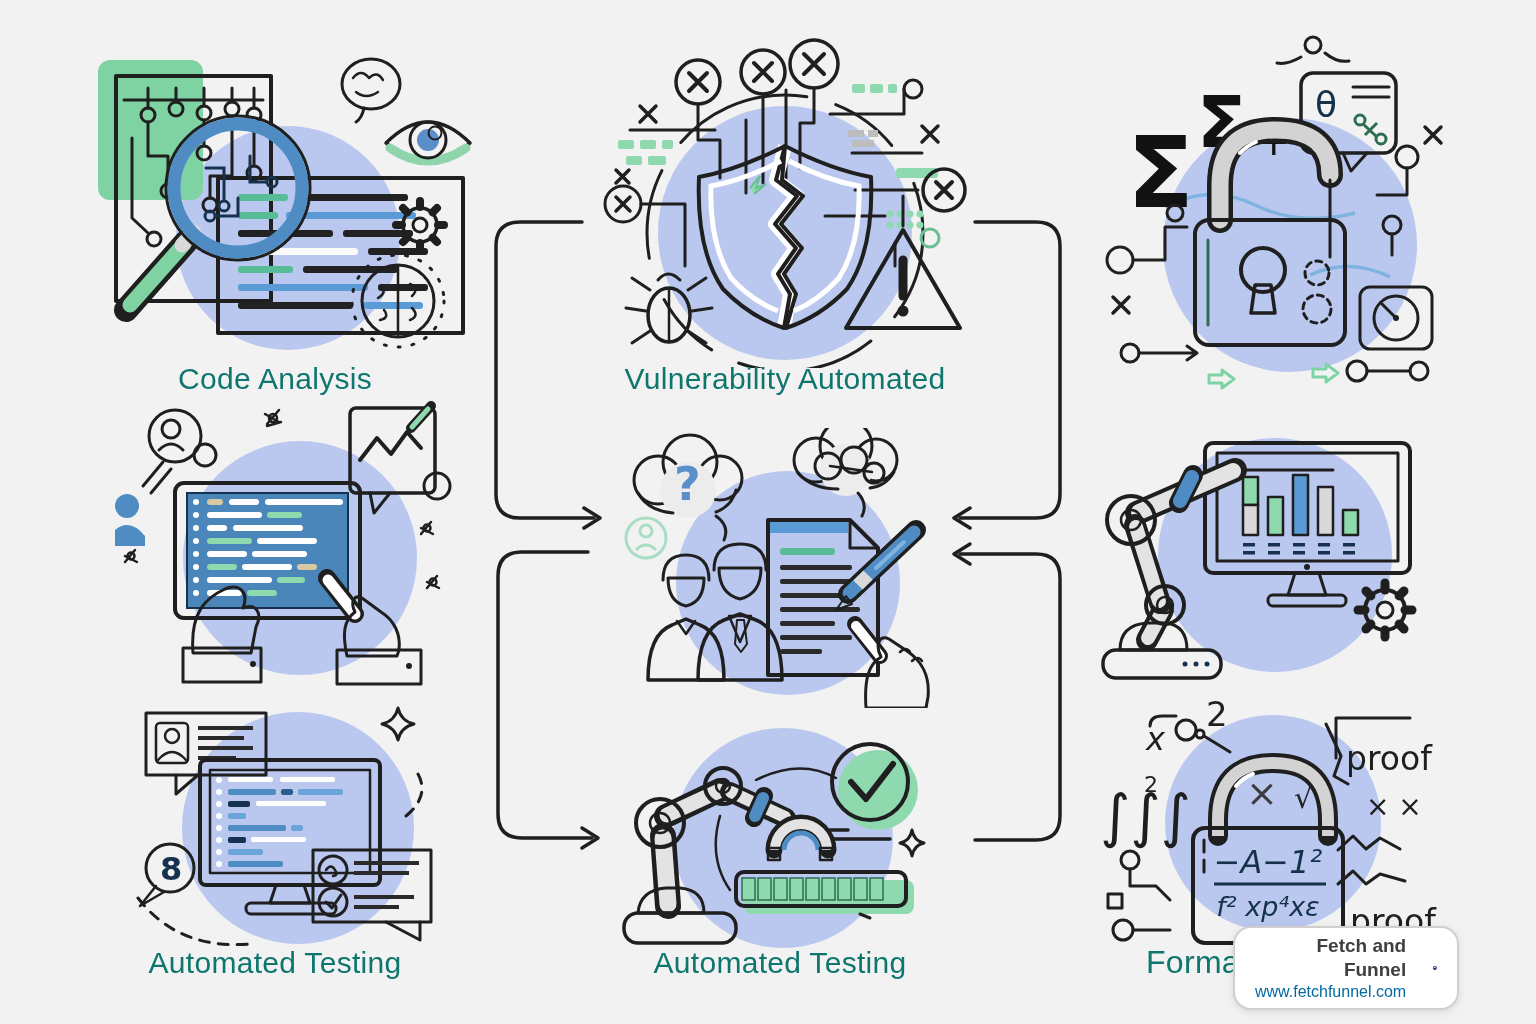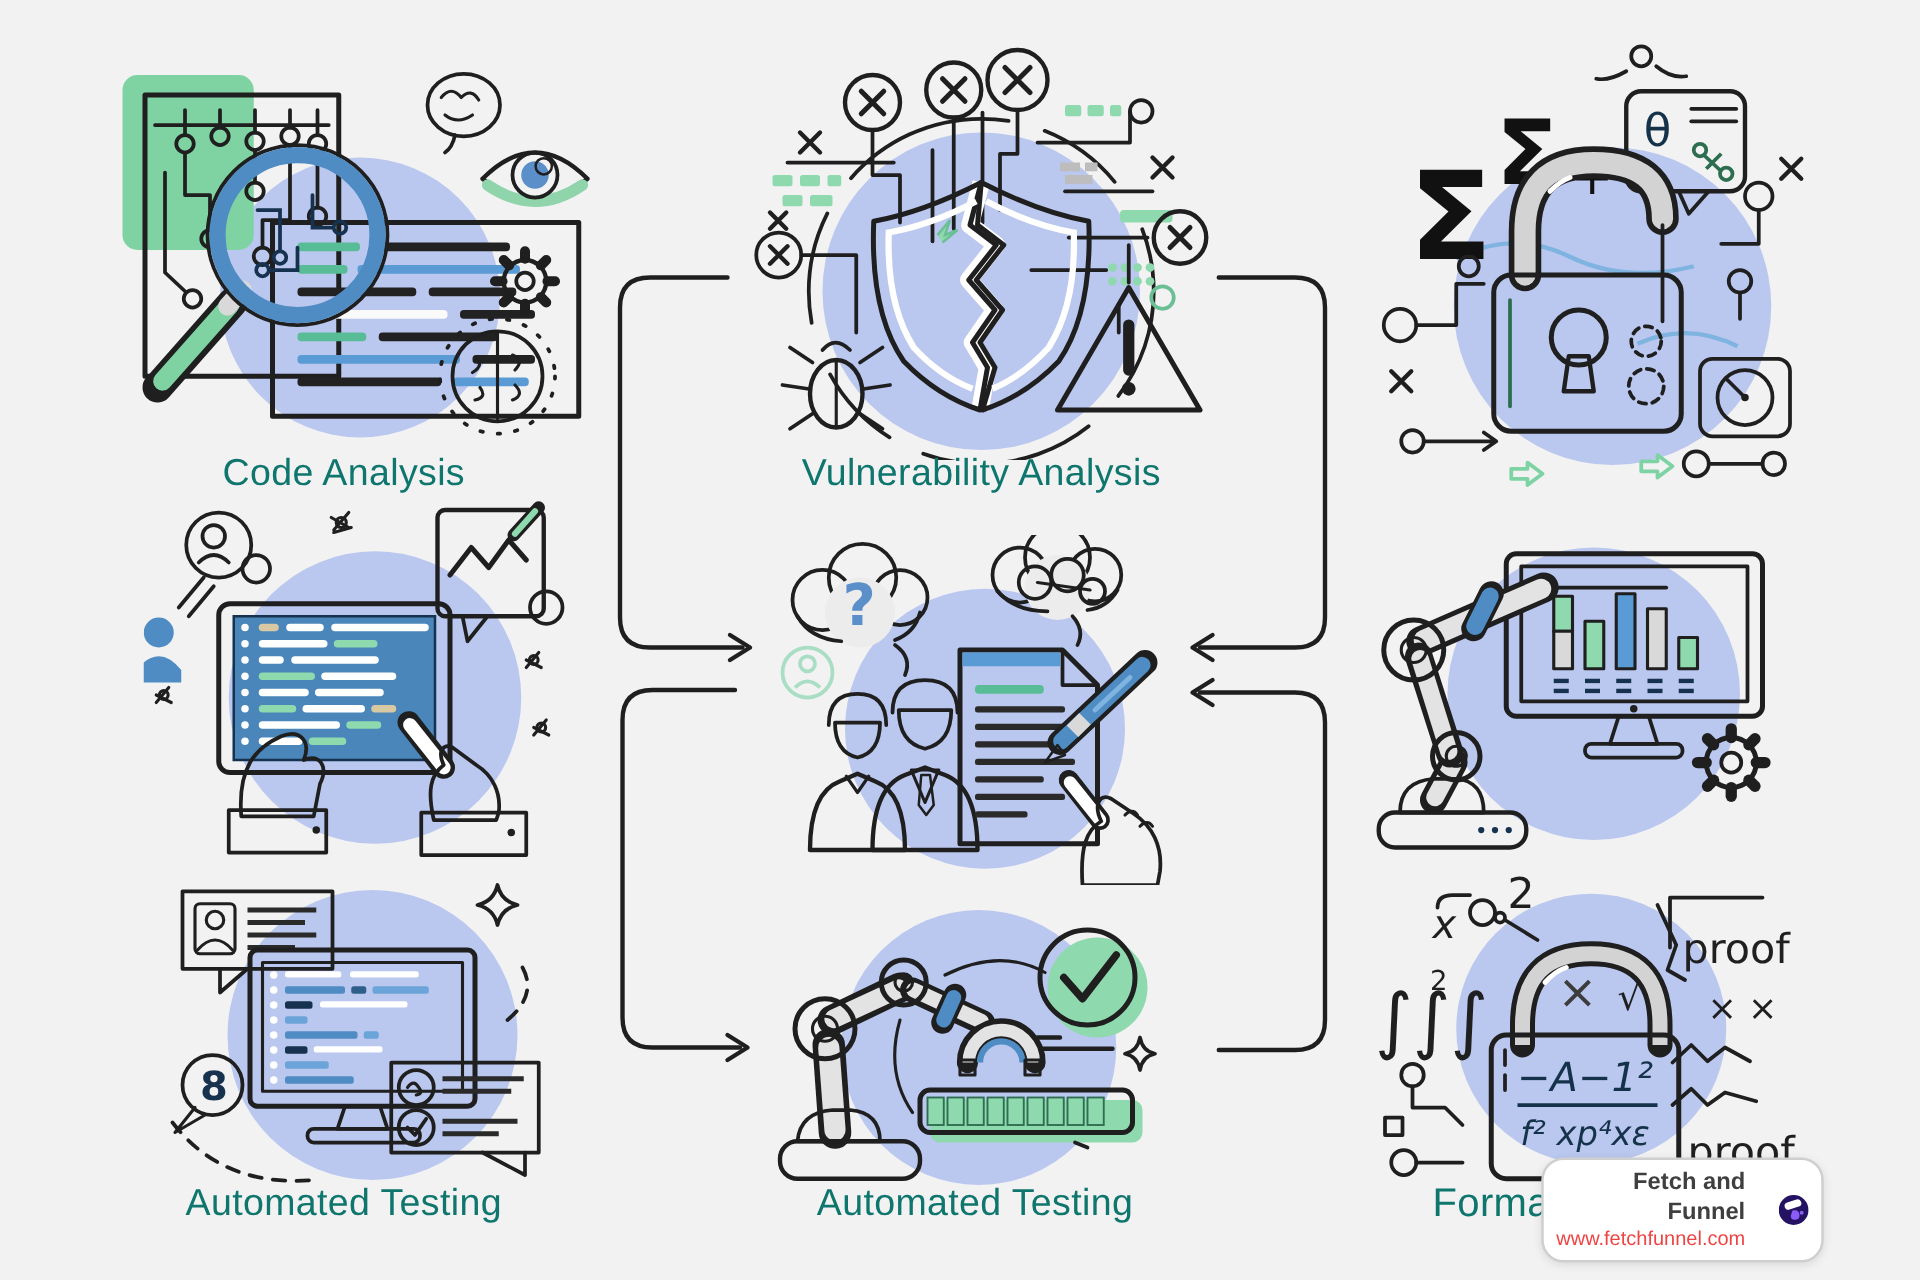--- a/index.html
+++ b/index.html
@@ -5,25 +5,25 @@
   html,body{margin:0;padding:0;}
   .stage{position:relative;width:1536px;height:1024px;background:#f2f2f3;overflow:hidden;
          font-family:"Liberation Sans",sans-serif;}
   .abs{position:absolute;}
   .label{position:absolute;font-size:30px;font-weight:500;color:#0f766e;letter-spacing:.3px;
          text-align:center;white-space:nowrap;}
   .k{stroke:#1f1f1f;stroke-linecap:round;stroke-linejoin:round;fill:none;}
   .svgtxt{font-family:"DejaVu Sans","Liberation Sans",sans-serif;}
   .badge{position:absolute;left:1233px;top:926px;width:226px;height:84px;background:#ffffff;
          border:2px solid #cfcfcf;border-radius:18px;display:flex;align-items:center;
-         justify-content:flex-end;gap:27px;padding:0 10px;box-sizing:border-box;
+         justify-content:flex-end;gap:27px;padding:0 20px;box-sizing:border-box;
          box-shadow:0 2px 8px rgba(0,0,0,.10);z-index:30;}
   .badge-text{text-align:right;line-height:1.25;}
   .badge-title{font-size:19px;font-weight:bold;color:#3f3f3f;}
-  .badge-url{font-size:16px;color:#ef4444;}
+  .badge-url{font-size:16px;color:#0369a1;}
 </style>
 </head>
 <body>
 
 <div class="stage">
 
   <svg class="abs" style="left:88px;top:48px" width="390" height="315" viewBox="0 0 390 315">
     <circle cx="200" cy="190" r="112" fill="#bac7ef"></circle>
     <rect x="10" y="12" width="105" height="140" rx="12" fill="#7fd3a2"></rect>
     <g>
@@ -654,21 +654,21 @@
       <path d="M588,552 H522 Q498,552 498,576 V814 Q498,838 522,838 H592"></path>
       <path d="M582,828 L598,838 L582,848"></path>
       <path d="M975,222 H1036 Q1060,222 1060,246 V494 Q1060,518 1036,518 H960"></path>
       <path d="M970,508 L954,518 L970,528"></path>
       <path d="M975,840 H1036 Q1060,840 1060,816 V578 Q1060,554 1036,554 H960"></path>
       <path d="M970,544 L954,554 L970,564"></path>
     </g>
   </svg>
 
   <div class="label" style="left:115px;top:362px;width:320px">Code Analysis</div>
-  <div class="label" style="left:600px;top:362px;width:370px">Vulnerability Analysis</div>
+  <div class="label" style="left:600px;top:362px;width:370px">Vulnerability Automated</div>
   <div class="label" style="left:110px;top:946px;width:330px">Automated Testing</div>
   <div class="label" style="left:615px;top:946px;width:330px">Automated Testing</div>
   <div class="label" style="left:1146px;top:944px;text-align:left;font-size:32px">Formal</div>
 
   <div class="badge">
     <div class="badge-text">
       <div class="badge-title">Fetch and Funnel</div>
       <div class="badge-url">www.fetchfunnel.com</div>
     </div>
     <svg width="52" height="52" viewBox="0 0 52 52">

